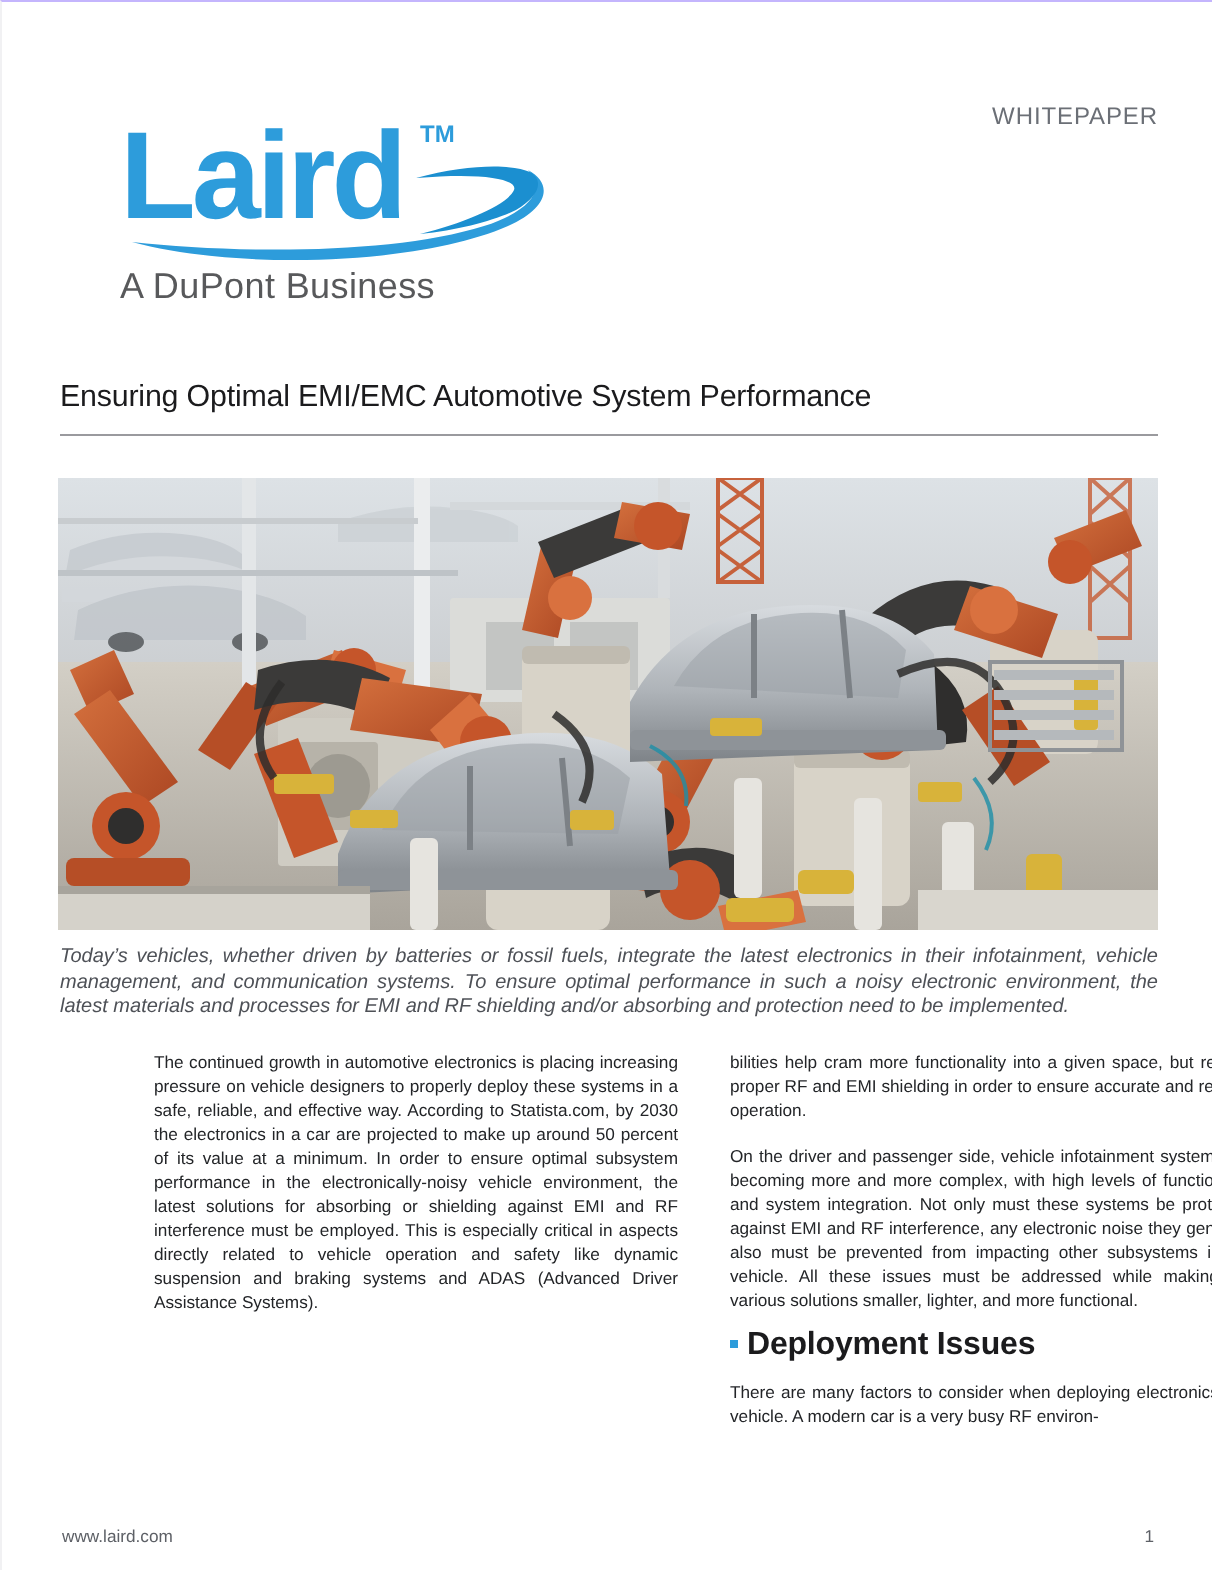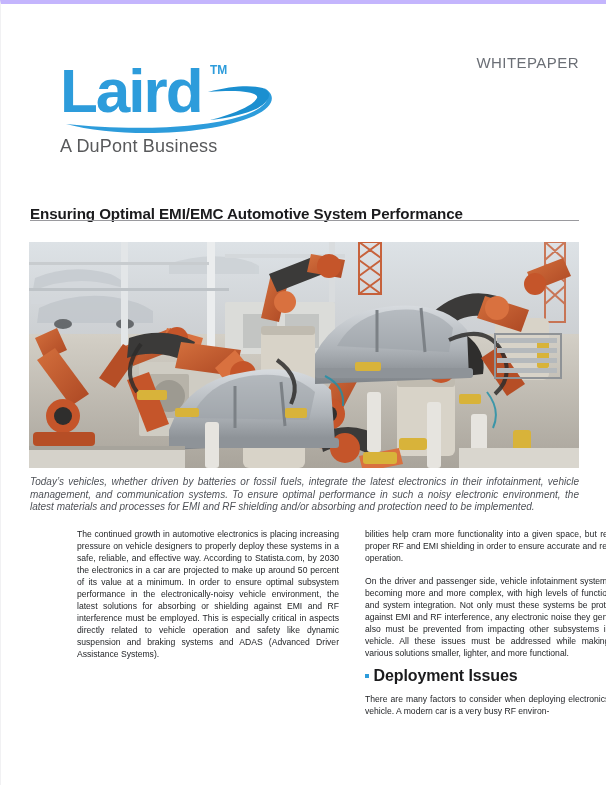--- a/index.html
+++ b/index.html
@@ -11,21 +11,21 @@
   body {
     font-family: "Liberation Sans", sans-serif;
   }
   #page {
     position: relative;
     width: 606px;
     height: 785px;
     background: #ffffff;
     overflow: hidden;
     box-sizing: border-box;
-    border-top: 4px solid #c4b5fd;
+    border-top: 1px solid #c4b5fd;
     border-left: 1px solid #f1f1f3;
   }
   
   .header {
     position: absolute;
     left: 0; top: 0;
     width: 606px;
     height: 175px;
   }
   .logo-wrap {
@@ -33,38 +33,37 @@
     left: 57px;
     top: 48px;
     width: 250px;
     height: 105px;
   }
   .logo-svg { display: block; }
   .whitepaper-label {
     position: absolute;
     right: 28px;
     top: 50px;
-    font-size: 15px;
+    font-size: 12px;
     letter-spacing: 0.45px;
     color: #6b6f76;
     font-weight: 400;
     font-family: "Liberation Sans", sans-serif;
   }
   
   .doc-title {
     position: absolute;
     left: 29px;
     top: 189px;
     width: 550px;
     font-size: 15.2px;
-    font-weight: bold;
+    font-weight: normal;
     color: #1b1b1d;
     letter-spacing: -0.1px;
     font-family: "Liberation Sans", sans-serif;
-    margin-top: 12px;
   }
   .title-rule {
     position: absolute;
     left: 29px;
     top: 216px;
     width: 549px;
     height: 1px;
     background: #9a9a9e;
   }
   
@@ -376,14 +375,18 @@
     </div>
 
     <div class="col col-right">
       <p>bilities help cram more functionality into a given space, but require proper RF and EMI shielding in order to ensure accurate and reliable operation.</p>
       <p>On the driver and passenger side, vehicle infotainment systems are becoming more and more complex, with high levels of functionality and system integration. Not only must these systems be protected against EMI and RF interference, any electronic noise they generate also must be prevented from impacting other subsystems in the vehicle. All these issues must be addressed while making the various solutions smaller, lighter, and more functional.</p>
       <div class="section-head"><span class="bullet-sq"></span><span>Deployment Issues</span></div>
       <p>There are many factors to consider when deploying electronics in a vehicle. A modern car is a very busy RF environ-</p>
     </div>
   </div>
 
+  <div class="footer">
+    <div class="footer-url">www.laird.com</div>
+    <div class="footer-page">1</div>
+  </div>
 
 </div>
 
 </body></html>

